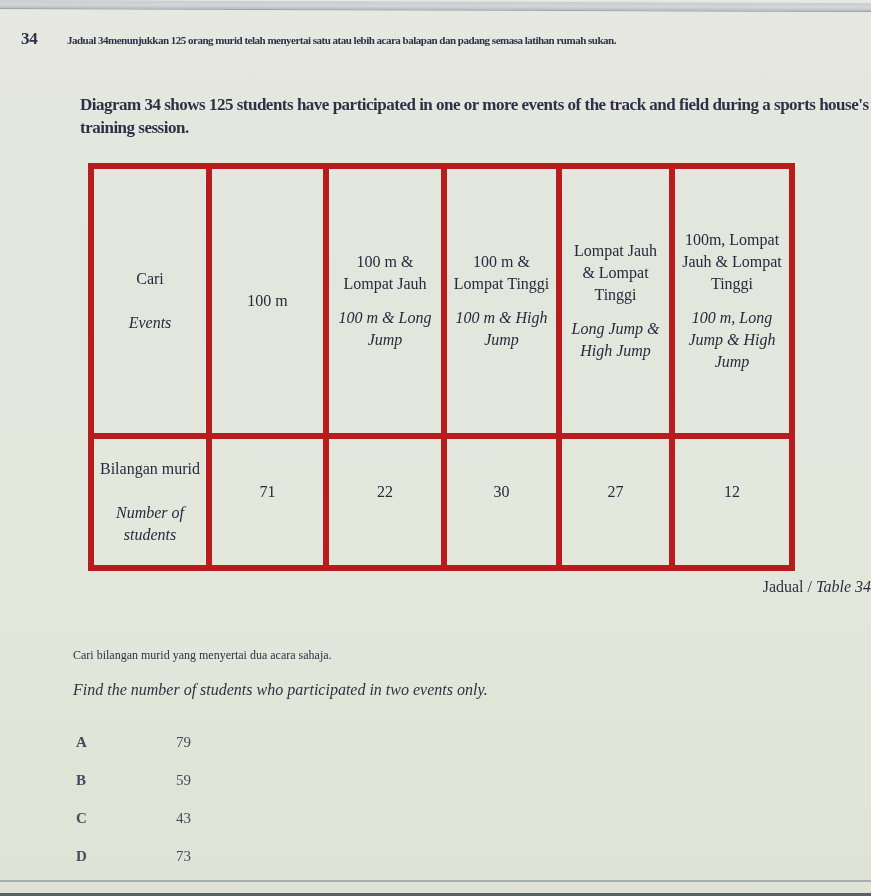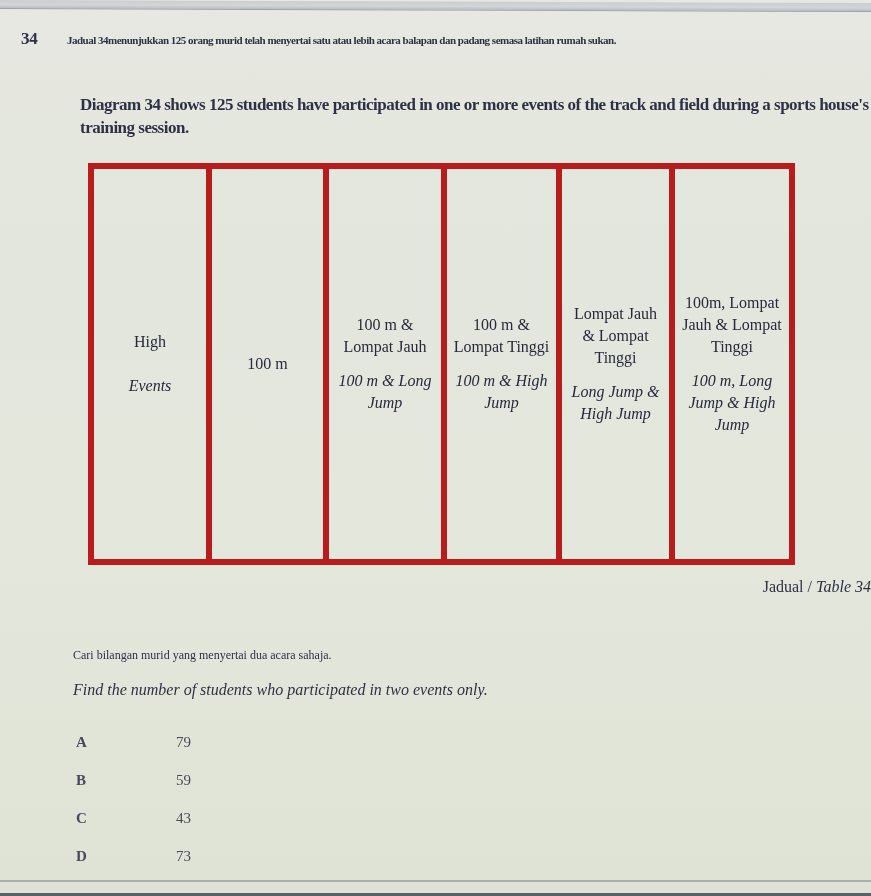--- a/index.html
+++ b/index.html
@@ -153,21 +153,21 @@
     <col class="col-label">
     <col class="col-1">
     <col class="col-2">
     <col class="col-3">
     <col class="col-4">
     <col class="col-5">
   </colgroup>
   <tbody>
       <tr class="head-row">
     <td>
-      <span class="label-malay">High</span>
+      <span class="label-malay">Cari</span>
       <span class="label-english">Events</span>
     </td>
     <td>
       <span class="malay">100 m</span>
     </td>
     <td>
       <span class="malay">100 m &amp; Lompat Jauh</span>
       <span class="english">100 m &amp; Long Jump</span>
     </td>
     <td>
@@ -175,20 +175,31 @@
       <span class="english">100 m &amp; High Jump</span>
     </td>
     <td>
       <span class="malay">Lompat Jauh &amp; Lompat Tinggi</span>
       <span class="english">Long Jump &amp; High Jump</span>
     </td>
     <td>
       <span class="malay">100m, Lompat Jauh &amp; Lompat Tinggi</span>
       <span class="english">100 m, Long Jump &amp; High Jump</span>
     </td>
+  </tr>
+  <tr class="data-row">
+    <td>
+      <span class="label-malay">Bilangan murid</span>
+      <span class="label-english">Number of students</span>
+    </td>
+    <td><span class="value">71</span></td>
+    <td><span class="value">22</span></td>
+    <td><span class="value">30</span></td>
+    <td><span class="value">27</span></td>
+    <td><span class="value">12</span></td>
   </tr>
 </tbody>
   </table>
 
 <div class="caption">
   <span>Jadual / </span><span class="cap-en">Table 34</span>
 </div>
 
 <div class="instruction-malay">Cari bilangan murid yang menyertai dua acara sahaja.</div>
 <div class="instruction-english">Find the number of students who participated in two events only.</div>

